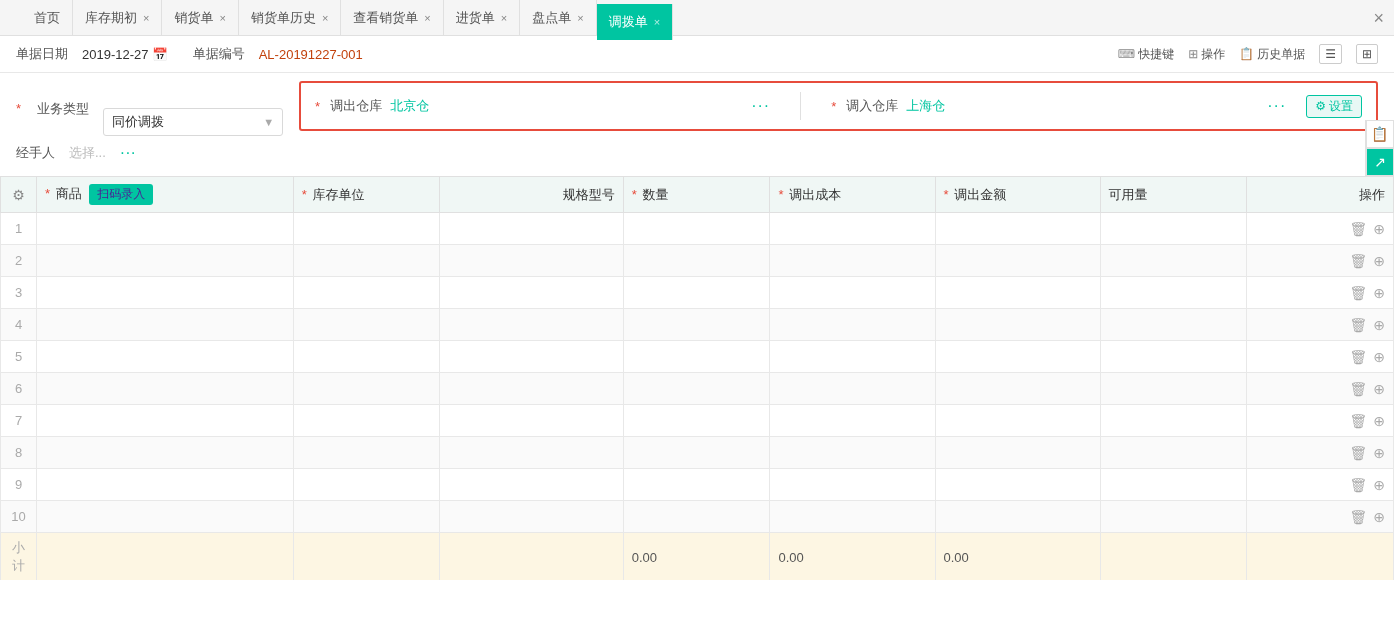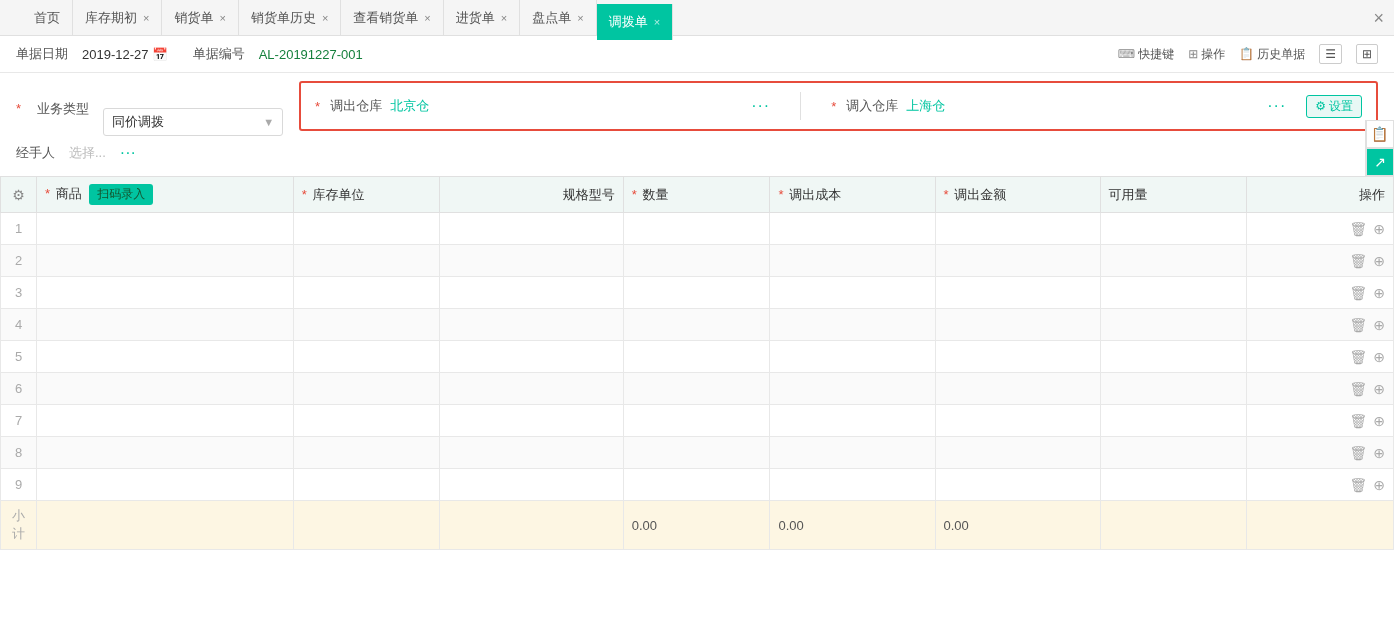--- a/index.html
+++ b/index.html
@@ -63,21 +63,21 @@
     .form-input-box .dropdown-arrow {
       color: #aaa;
       font-size: 11px;
       cursor: pointer;
     }
     .date-input {
       display: flex; align-items: center; gap: 4px;
       color: #333;
     }
     .date-icon { color: #00c5a1; cursor: pointer; }
-    .doc-number { color: #15803d; }
+    .doc-number { color: #c2410c; }
 
     
     .highlight-box {
       border: 2px solid #e74c3c;
       border-radius: 3px;
       padding: 8px 14px;
       display: flex;
       align-items: center;
       gap: 20px;
       flex: 1;
@@ -182,21 +182,21 @@
     .action-cell {
       display: flex; align-items: center; justify-content: flex-end; gap: 6px;
     }
     .action-icon {
       cursor: pointer; color: #aaa; font-size: 14px;
     }
 
     
     .scan-btn {
       background: #00c5a1;
-      color: #14532d;
+      color: #4c1d95;
       border: none;
       border-radius: 3px;
       padding: 2px 8px;
       font-size: 12px;
       cursor: pointer;
       display: inline-block;
       margin-left: 4px;
     }
 
     
@@ -529,20 +529,36 @@
         <td></td>
         <td></td>
         <td></td>
         <td>
           <div class="action-cell">
             <span class="action-icon">🗑</span>
             <span class="action-icon">⊕</span>
           </div>
         </td>
       </tr>
+        <tr>
+        <td class="row-num">10</td>
+        <td></td>
+        <td></td>
+        <td></td>
+        <td></td>
+        <td></td>
+        <td></td>
+        <td></td>
+        <td>
+          <div class="action-cell">
+            <span class="action-icon">🗑</span>
+            <span class="action-icon">⊕</span>
+          </div>
+        </td>
+      </tr>
         <tr class="subtotal-row">
         <td class="row-num">小计</td>
         <td></td>
         <td></td>
         <td></td>
         <td>0.00</td>
         <td>0.00</td>
         <td>0.00</td>
         <td></td>
         <td>

